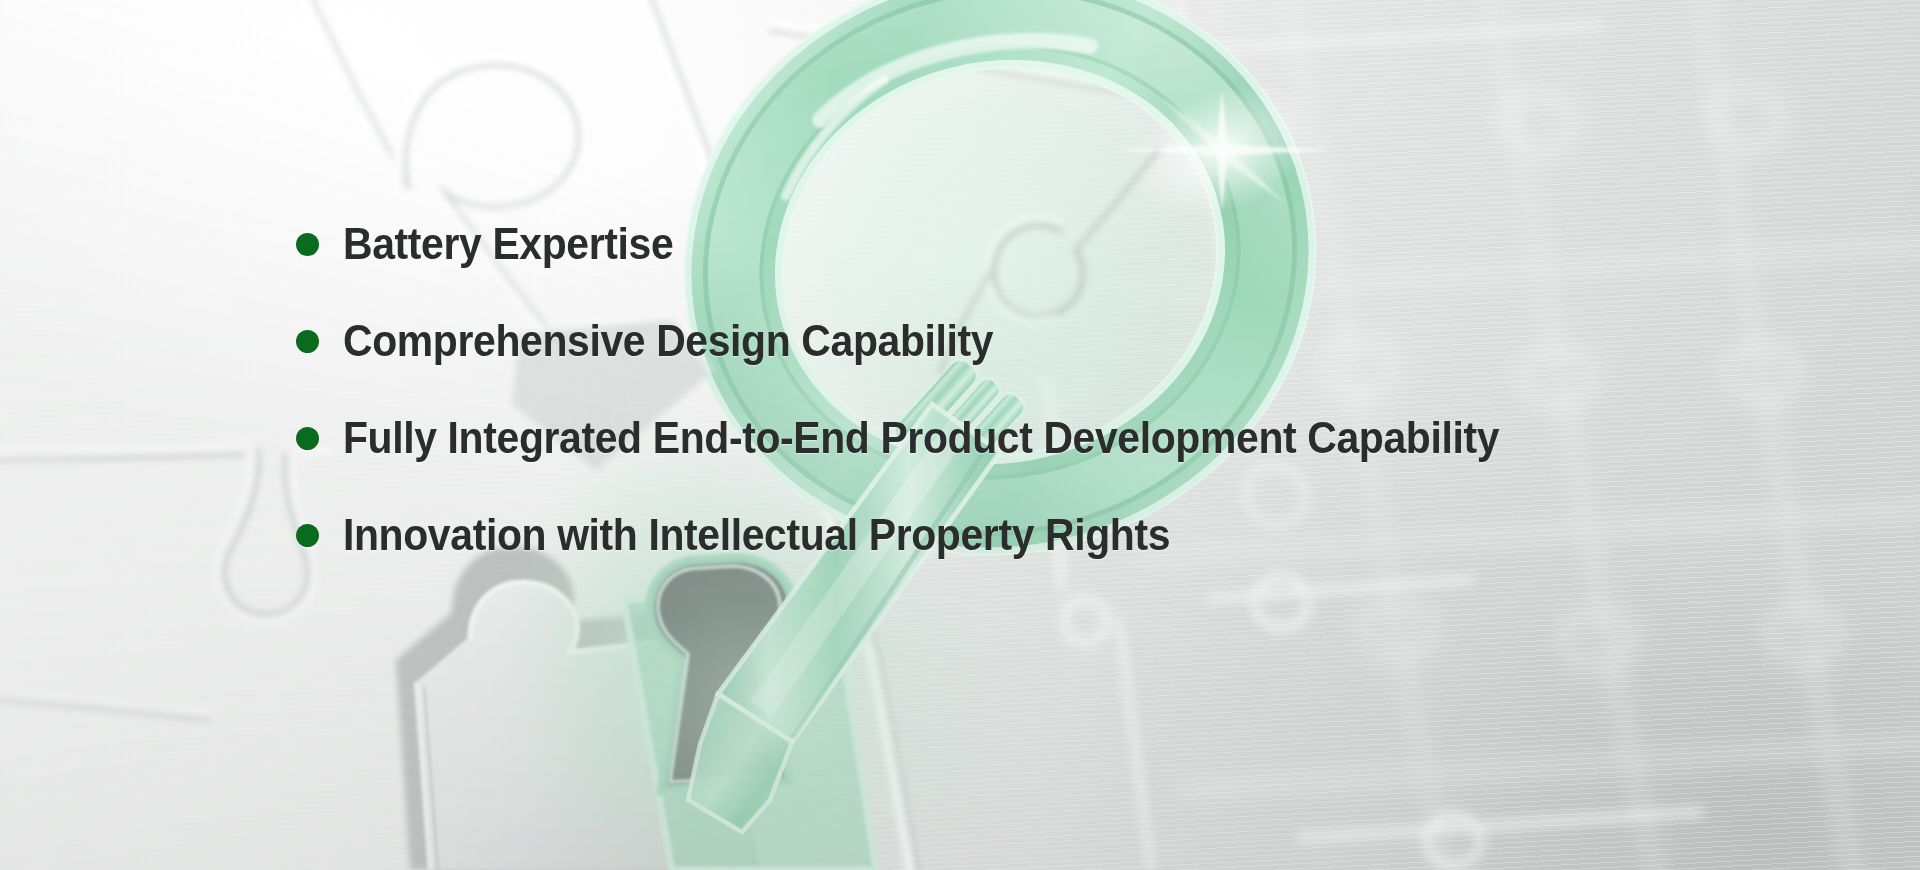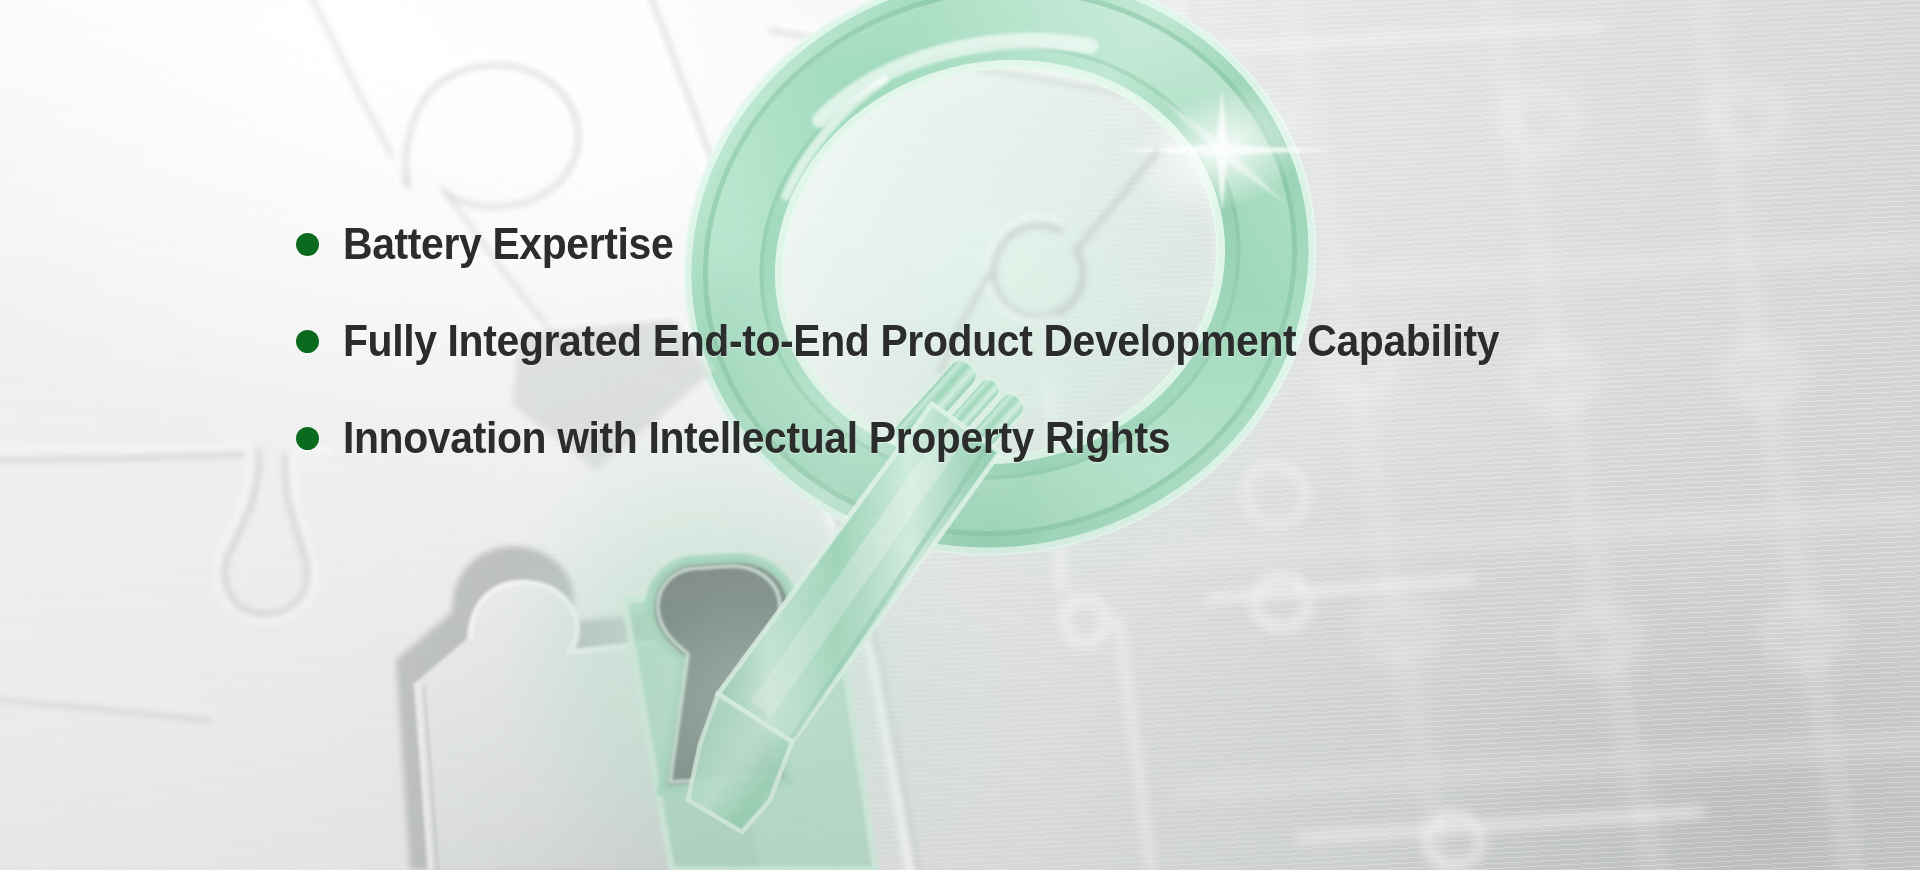--- a/index.html
+++ b/index.html
@@ -357,20 +357,24 @@
 
   <div class="bg-layer" id="bg-vignette"></div>
 
   <div id="bullet-list">
 
     <div class="bullet-row">
       <span class="bullet-dot" style="background: rgb(10, 106, 30);"></span>
       <span class="bullet-text" style="color: rgb(43, 44, 44);">Battery Expertise</span>
     </div>
 
+    <div class="bullet-row">
+      <span class="bullet-dot" style="background: rgb(10, 106, 30);"></span>
+      <span class="bullet-text" style="color: rgb(43, 44, 44);">Comprehensive Design Capability</span>
+    </div>
 
     <div class="bullet-row">
       <span class="bullet-dot" style="background: rgb(10, 106, 30);"></span>
       <span class="bullet-text" style="color: rgb(43, 44, 44);">Fully Integrated End-to-End Product Development Capability</span>
     </div>
 
     <div class="bullet-row">
       <span class="bullet-dot" style="background: rgb(10, 106, 30);"></span>
       <span class="bullet-text" style="color: rgb(43, 44, 44);">Innovation with Intellectual Property Rights</span>
     </div>

